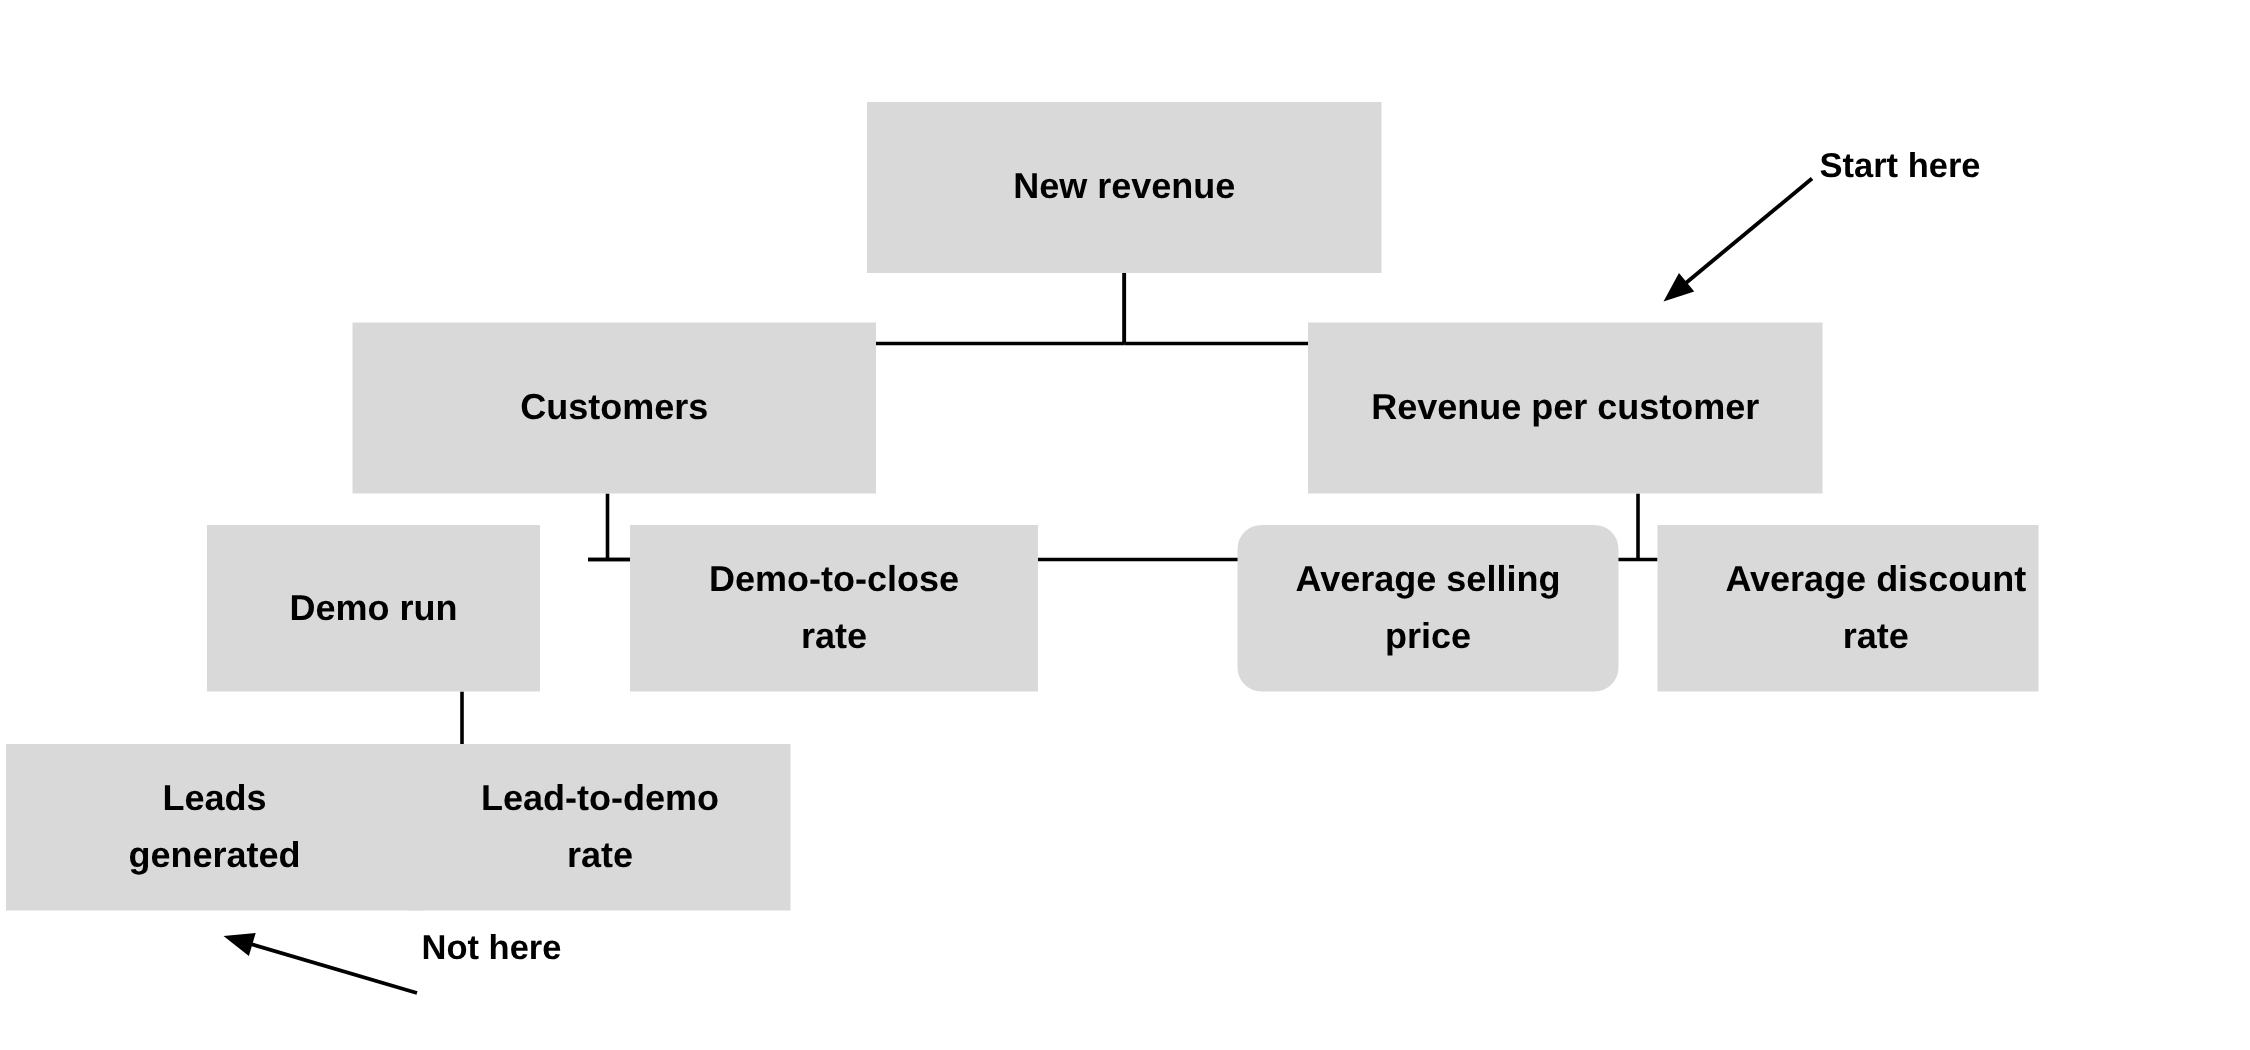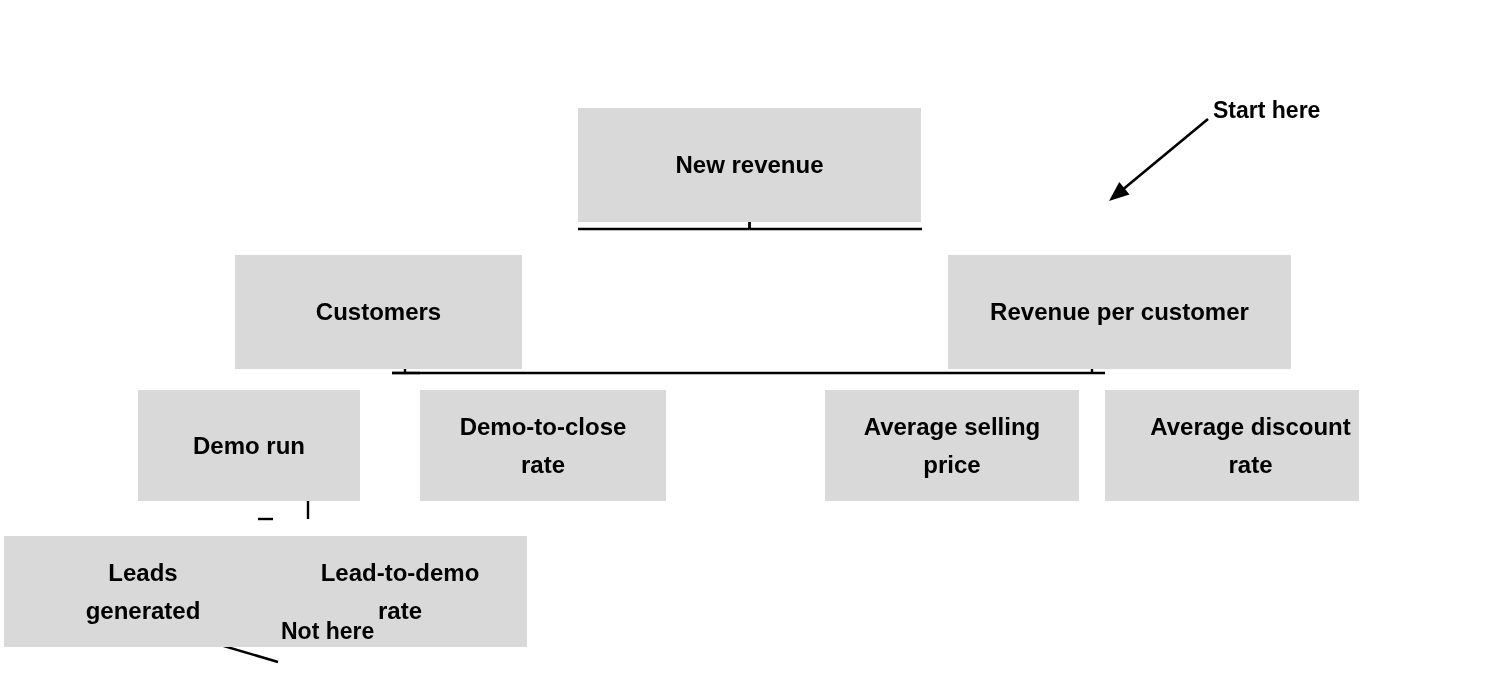--- a/index.html
+++ b/index.html
@@ -25,21 +25,20 @@
     justify-content: center;
     text-align: center;
     color: #000000;
     font-weight: bold;
     font-size: 24px;
     line-height: 1.55;
     font-family: "Liberation Sans", sans-serif;
     box-sizing: border-box;
     padding: 0 8px;
     white-space: pre-line;
-    margin-top: 40px;
   }
   .annotation {
     position: absolute;
     color: #000000;
     font-weight: bold;
     font-size: 23px;
     font-family: "Liberation Sans", sans-serif;
     white-space: nowrap;
   }
   #edges {
@@ -72,26 +71,26 @@
     <g id="annotation-arrows" stroke="#000000" stroke-width="2.6" fill="none">
         <line x1="1208" y1="119" x2="1121.322091890697" y2="190.79382287841247" stroke="#000000"></line>
         <polygon points="1109,201 1119.2995263025775,182.08123265266707 1129.5057034241652,194.40332454336416" fill="#000000" stroke="none"></polygon>
         <line x1="278" y1="662" x2="164.34795214537357" y2="628.521102182358" stroke="#000000"></line>
         <polygon points="149,624 170.445491272896,621.9774016552609 165.9243890905379,637.3253538006344" fill="#000000" stroke="none"></polygon>
       </g>
   </svg>
 
   <div id="nodes-layer">
       <div class="node" style="left: 578px; top: 68px; width: 343px; height: 114px; background: rgb(217, 217, 217); color: rgb(0, 0, 0);">New revenue</div>
-      <div class="node" style="left: 235px; top: 215px; width: 287px; height: 114px; background: rgb(217, 217, 217); color: rgb(0, 0, 0);">Customers</div>
-      <div class="node" style="left: 948px; top: 215px; width: 343px; height: 114px; background: rgb(217, 217, 217); color: rgb(0, 0, 0);">Revenue per customer</div>
+      <div class="node" style="left: 235px; top: 215px; width: 349px; height: 114px; background: rgb(217, 217, 217); color: rgb(0, 0, 0);">Customers</div>
+      <div class="node" style="left: 872px; top: 215px; width: 343px; height: 114px; background: rgb(217, 217, 217); color: rgb(0, 0, 0);">Revenue per customer</div>
       <div class="node" style="left: 138px; top: 350px; width: 222px; height: 111px; background: rgb(217, 217, 217); color: rgb(0, 0, 0);">Demo run</div>
-      <div class="node" style="left: 420px; top: 350px; width: 246px; height: 111px; background: rgb(217, 217, 217); color: rgb(0, 0, 0);">Demo-to-close
+      <div class="node" style="left: 420px; top: 350px; width: 272px; height: 111px; background: rgb(217, 217, 217); color: rgb(0, 0, 0);">Demo-to-close
 rate</div>
-      <div class="node" style="left: 825px; top: 350px; width: 254px; height: 111px; background: rgb(217, 217, 217); color: rgb(0, 0, 0);">Average selling
+      <div class="node" style="left: 825px; top: 350px; width: 254px; height: 111px; background: rgb(217, 217, 217); color: rgb(0, 0, 0); border-radius: 16px;">Average selling
 price</div>
       <div class="node" style="left: 1105px; top: 350px; width: 254px; height: 111px; background: rgb(217, 217, 217); color: rgb(0, 0, 0); padding-left: 45px;">Average discount
 rate</div>
       <div class="node" style="left: 4px; top: 496px; width: 278px; height: 111px; background: rgb(217, 217, 217); color: rgb(0, 0, 0);">Leads
 generated</div>
       <div class="node" style="left: 273px; top: 496px; width: 254px; height: 111px; background: rgb(217, 217, 217); color: rgb(0, 0, 0);">Lead-to-demo
 rate</div>
     </div>
   <div id="annotations-layer">
       <div class="annotation" style="left: 1213px; top: 97px;">Start here</div>

